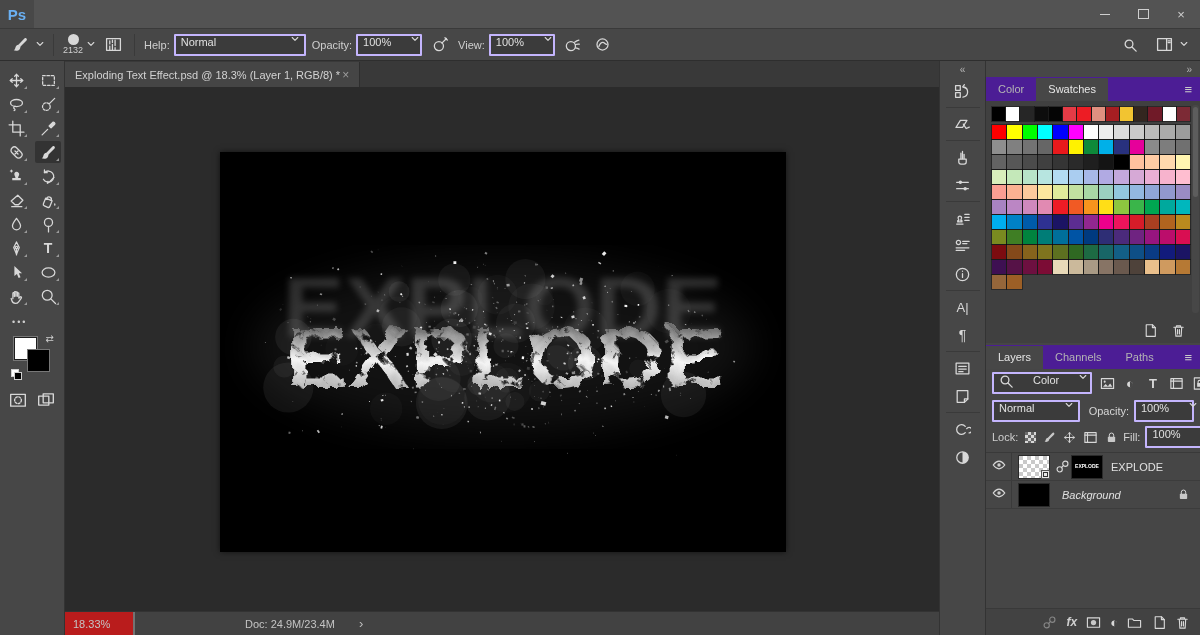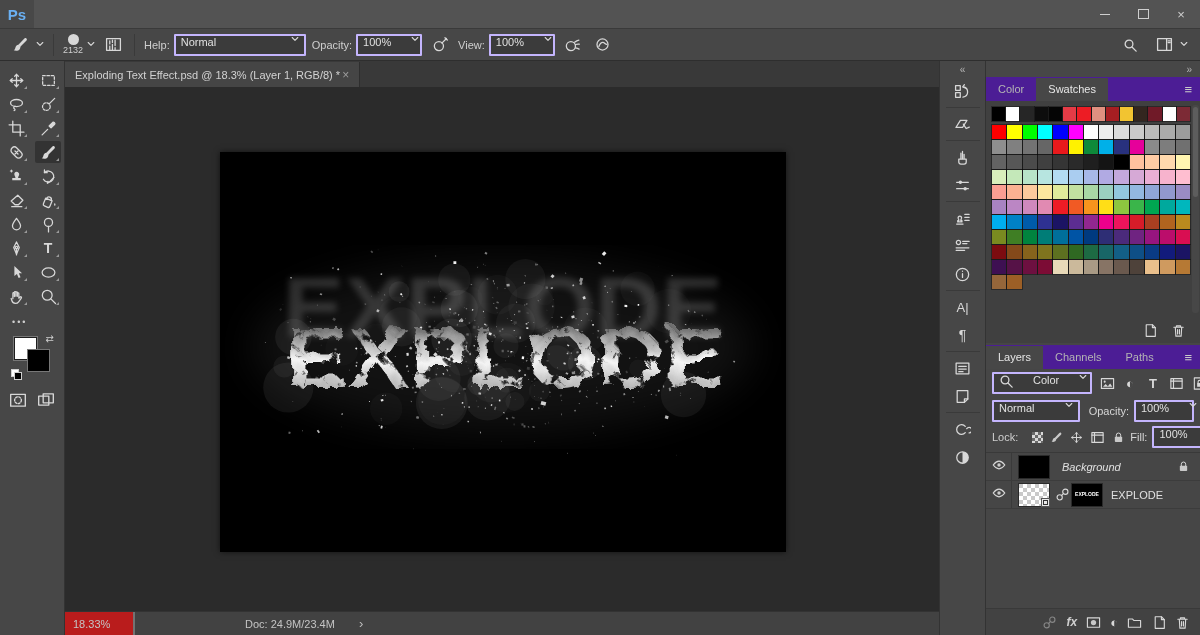--- a/index.html
+++ b/index.html
@@ -78,21 +78,21 @@
   .sw{height:14px;outline:1px solid rgba(0,0,0,.35)}
   .sw-pad{height:24px}
   .sw-footer{height:26px;display:flex;align-items:center;justify-content:flex-end;gap:14px;padding-right:14px;background:#404040}
   
   .layers-panel{margin-top:2px;display:flex;flex-direction:column;flex:1;min-height:0}
   .lp-row{display:flex;align-items:center;gap:5px;padding:3px 6px}
   .kindbox{width:86px}
   .filter-icons{display:flex;align-items:center;gap:3px}
   .blendbox{width:124px}
   .valbox{width:46px}
-  .locklbl{color:#cfcfcf;margin-right:9px}
+  .locklbl{color:#cfcfcf;margin-right:2px}
   .lockicons{display:flex;align-items:center;gap:7px}
   .filllbl{margin-left:auto}
   .layerlist{border-top:1px solid #393939}
   .layer-row{height:27px;display:flex;align-items:center;border-bottom:1px solid #3c3c3c;background:#464646}
   .layer-row.selected{background:#565656}
   .eyecell{width:25px;align-self:stretch;display:flex;align-items:center;justify-content:center;border-right:1px solid #3a3a3a}
   .thumb{width:30px;height:22px;margin:0 4px 0 6px;border:1px solid #2a2a2a;position:relative;flex:0 0 auto}
   .thumb.checker{background:repeating-conic-gradient(#ffffff 0 25%,#c9c9c9 0 50%) 0 0/8px 8px}
   .thumb.black{background:#000}
   .thumb.sel-frame{box-shadow:0 0 0 1px #dedede}
@@ -1386,48 +1386,48 @@
         </div>
 
         <div class="layerlist" id="layerlist">
             <div class="layer-row">
               <div class="eyecell">
                 <svg class="ic" width="14" height="14" viewBox="0 0 14 14" fill="none" stroke="#d8d8d8" stroke-width="1.2" stroke-linecap="round" stroke-linejoin="round">
                   <path d="M1.2 5c2.3-3 4.5-3.8 5.8-3.8S10.5 2 12.8 5c-2.3 3-4.5 3.8-5.8 3.8S3.5 8 1.2 5z"></path>
                   <circle cx="7" cy="5" r="1.7" fill="#ccc" stroke="none"></circle>
                 </svg>
               </div>
-              <div class="thumb black"></div>
-              <span class="layer-name italic">Background</span>
-              <span class="row-lock">
-                <svg class="ic" width="13" height="13" viewBox="0 0 16 16" fill="none" stroke="#d8d8d8" stroke-width="1.2" stroke-linecap="round" stroke-linejoin="round">
-                  <rect x="3.5" y="7" width="9" height="6.6" rx="1" fill="#c8c8c8" stroke="none"></rect>
-                  <path d="M5.3 7V5.2a2.7 2.7 0 0 1 5.4 0V7"></path>
-                </svg>
-              </span>
-            </div>
-            <div class="layer-row">
-              <div class="eyecell">
-                <svg class="ic" width="14" height="14" viewBox="0 0 14 14" fill="none" stroke="#d8d8d8" stroke-width="1.2" stroke-linecap="round" stroke-linejoin="round">
-                  <path d="M1.2 5c2.3-3 4.5-3.8 5.8-3.8S10.5 2 12.8 5c-2.3 3-4.5 3.8-5.8 3.8S3.5 8 1.2 5z"></path>
-                  <circle cx="7" cy="5" r="1.7" fill="#ccc" stroke="none"></circle>
-                </svg>
-              </div>
               <div class="thumb checker">
                 <span class="badge"></span>
               </div>
               <span style="margin:0 1px">
                 <svg class="ic" width="15" height="15" viewBox="0 0 16 16" fill="none" stroke="#d8d8d8" stroke-width="1.2" stroke-linecap="round" stroke-linejoin="round">
                   <circle cx="5" cy="11" r="2.8"></circle>
                   <circle cx="11" cy="5" r="2.8"></circle>
                   <path d="M6.9 9.1l2.2-2.2"></path>
                 </svg>
               </span>
               <div class="maskthumb">EXPLODE</div>
               <span class="layer-name">EXPLODE</span>
+            </div>
+            <div class="layer-row">
+              <div class="eyecell">
+                <svg class="ic" width="14" height="14" viewBox="0 0 14 14" fill="none" stroke="#d8d8d8" stroke-width="1.2" stroke-linecap="round" stroke-linejoin="round">
+                  <path d="M1.2 5c2.3-3 4.5-3.8 5.8-3.8S10.5 2 12.8 5c-2.3 3-4.5 3.8-5.8 3.8S3.5 8 1.2 5z"></path>
+                  <circle cx="7" cy="5" r="1.7" fill="#ccc" stroke="none"></circle>
+                </svg>
+              </div>
+              <div class="thumb black"></div>
+              <span class="layer-name italic">Background</span>
+              <span class="row-lock">
+                <svg class="ic" width="13" height="13" viewBox="0 0 16 16" fill="none" stroke="#d8d8d8" stroke-width="1.2" stroke-linecap="round" stroke-linejoin="round">
+                  <rect x="3.5" y="7" width="9" height="6.6" rx="1" fill="#c8c8c8" stroke="none"></rect>
+                  <path d="M5.3 7V5.2a2.7 2.7 0 0 1 5.4 0V7"></path>
+                </svg>
+              </span>
             </div>
           </div>
 
         <div class="lp-bottom">
           <span class="dim">
               <svg class="ic" width="15" height="15" viewBox="0 0 16 16" fill="none" stroke="#d8d8d8" stroke-width="1.2" stroke-linecap="round" stroke-linejoin="round">
                 <circle cx="5" cy="11" r="2.8"></circle>
                 <circle cx="11" cy="5" r="2.8"></circle>
                 <path d="M6.9 9.1l2.2-2.2"></path>
               </svg>

